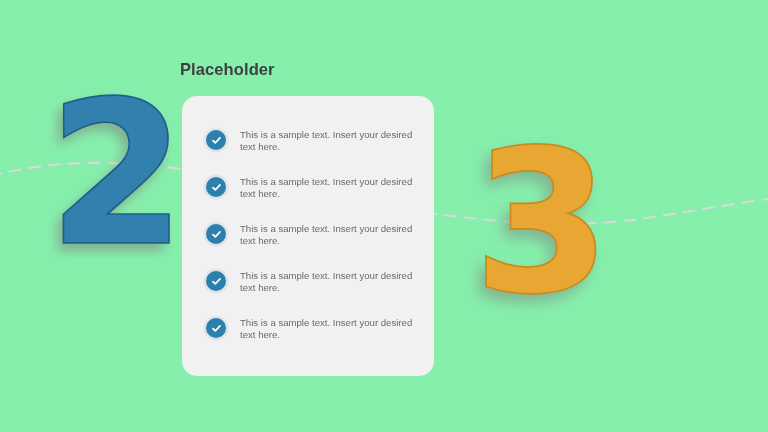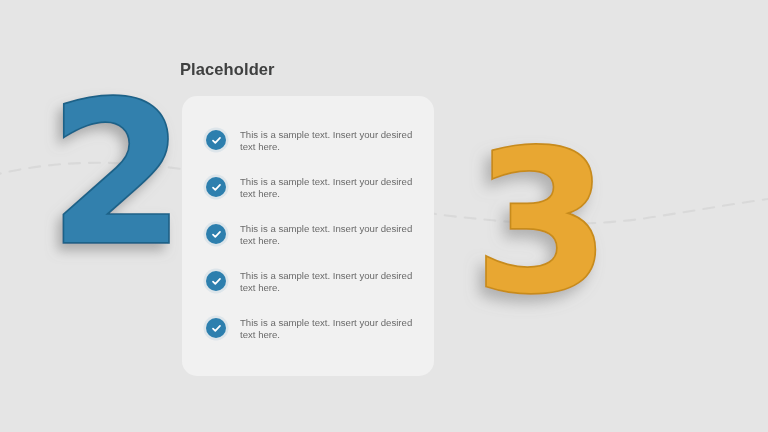--- a/index.html
+++ b/index.html
@@ -8,21 +8,21 @@
     padding: 0;
     background: #ffffff;
   }
   body {
     font-family: "Liberation Sans", sans-serif;
   }
   #slide {
     position: relative;
     width: 768px;
     height: 432px;
-    background: #e5e5e5;
+    background: #86efac;
     overflow: hidden;
     text-decoration: underline;
   }
 
   
   #curve-layer {
     position: absolute;
     left: 0; top: 0;
     width: 768px; height: 432px;
     z-index: 1;

